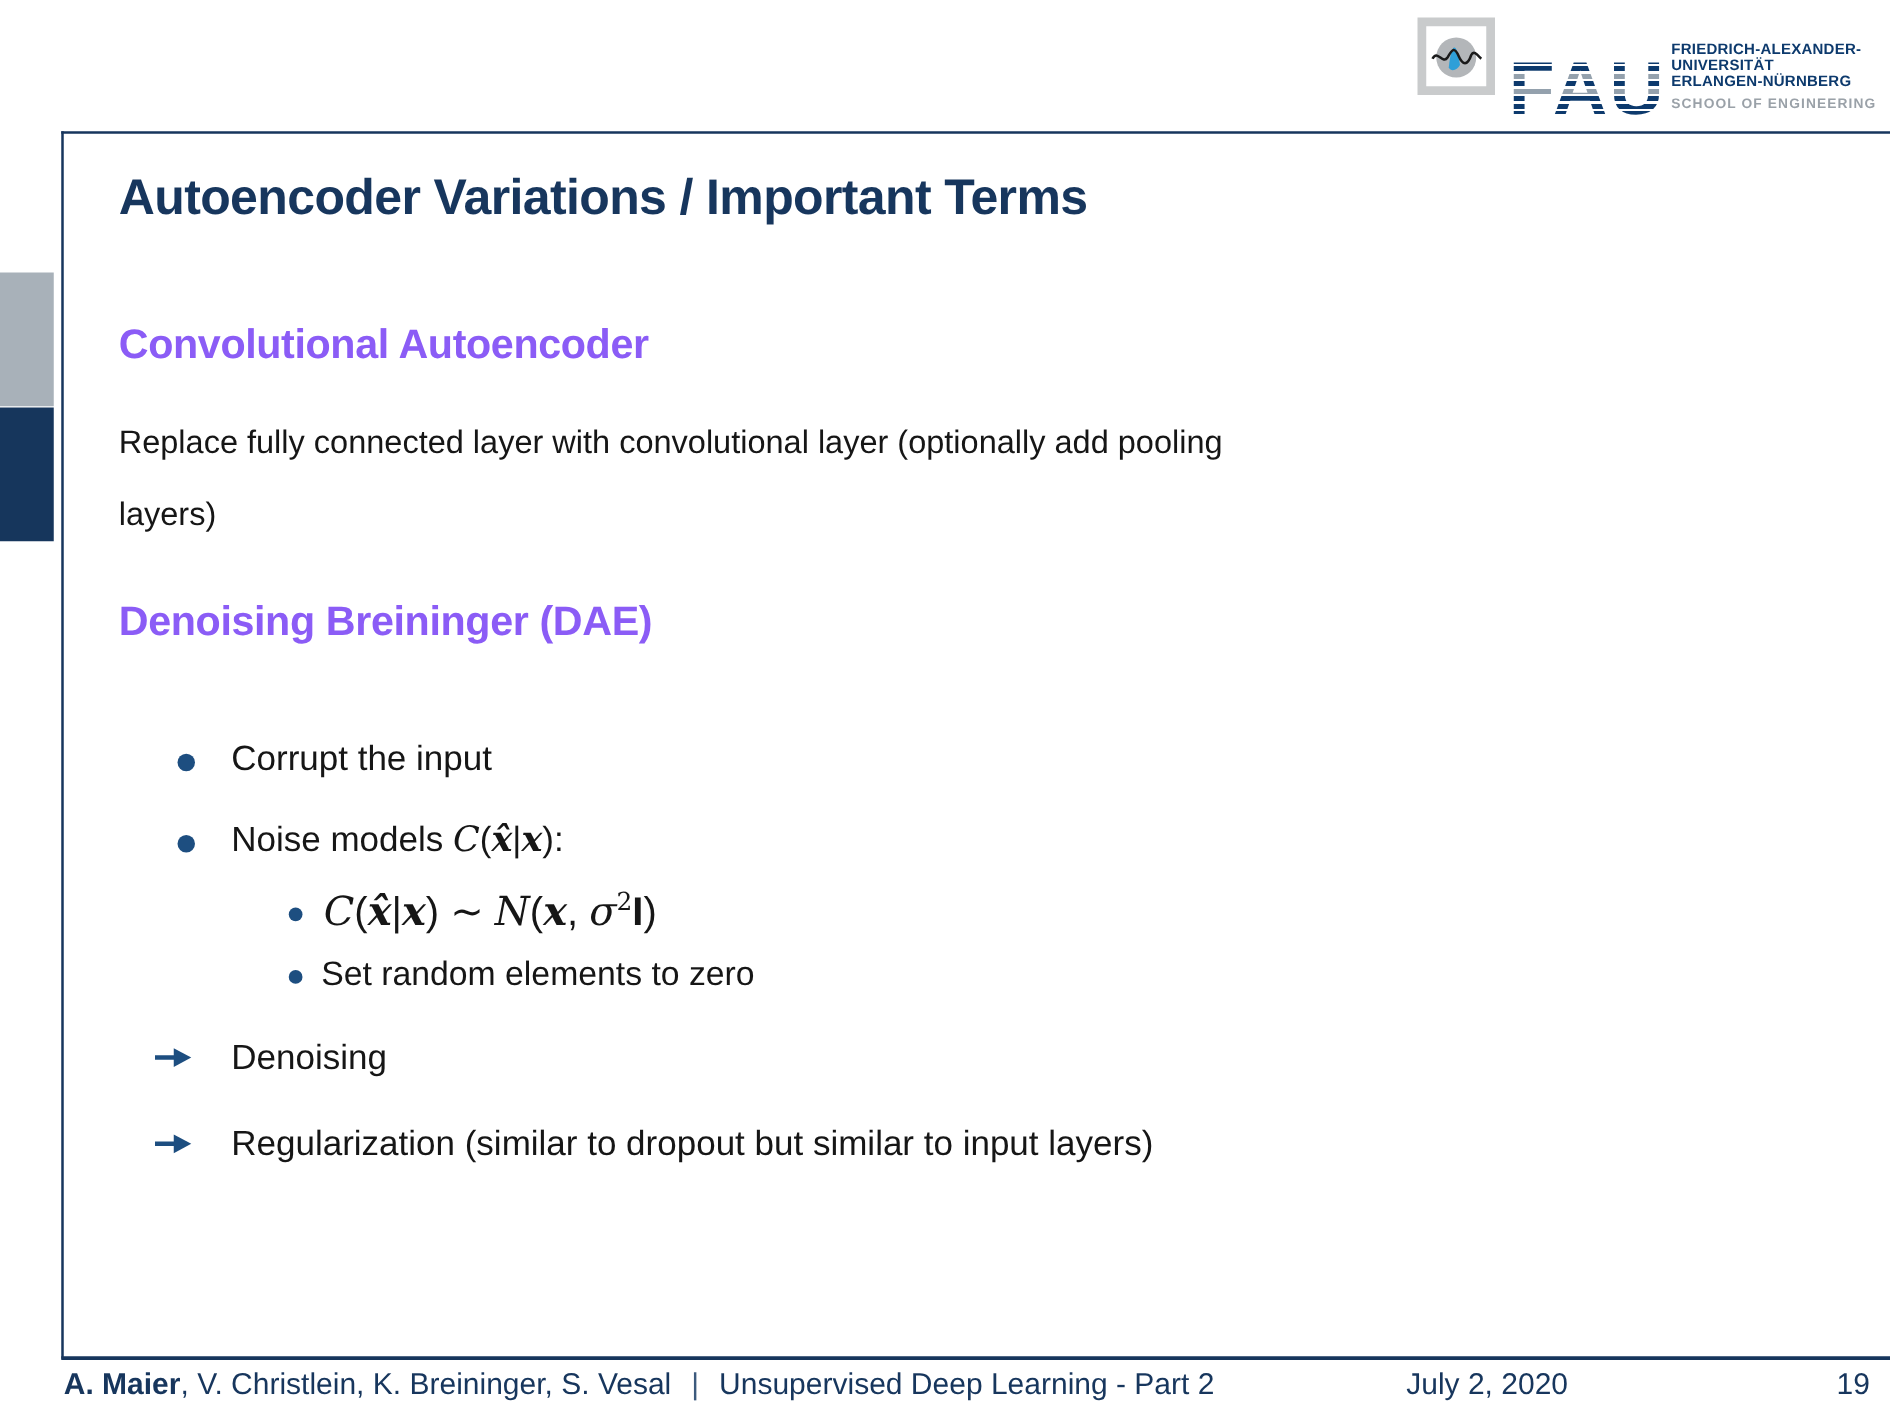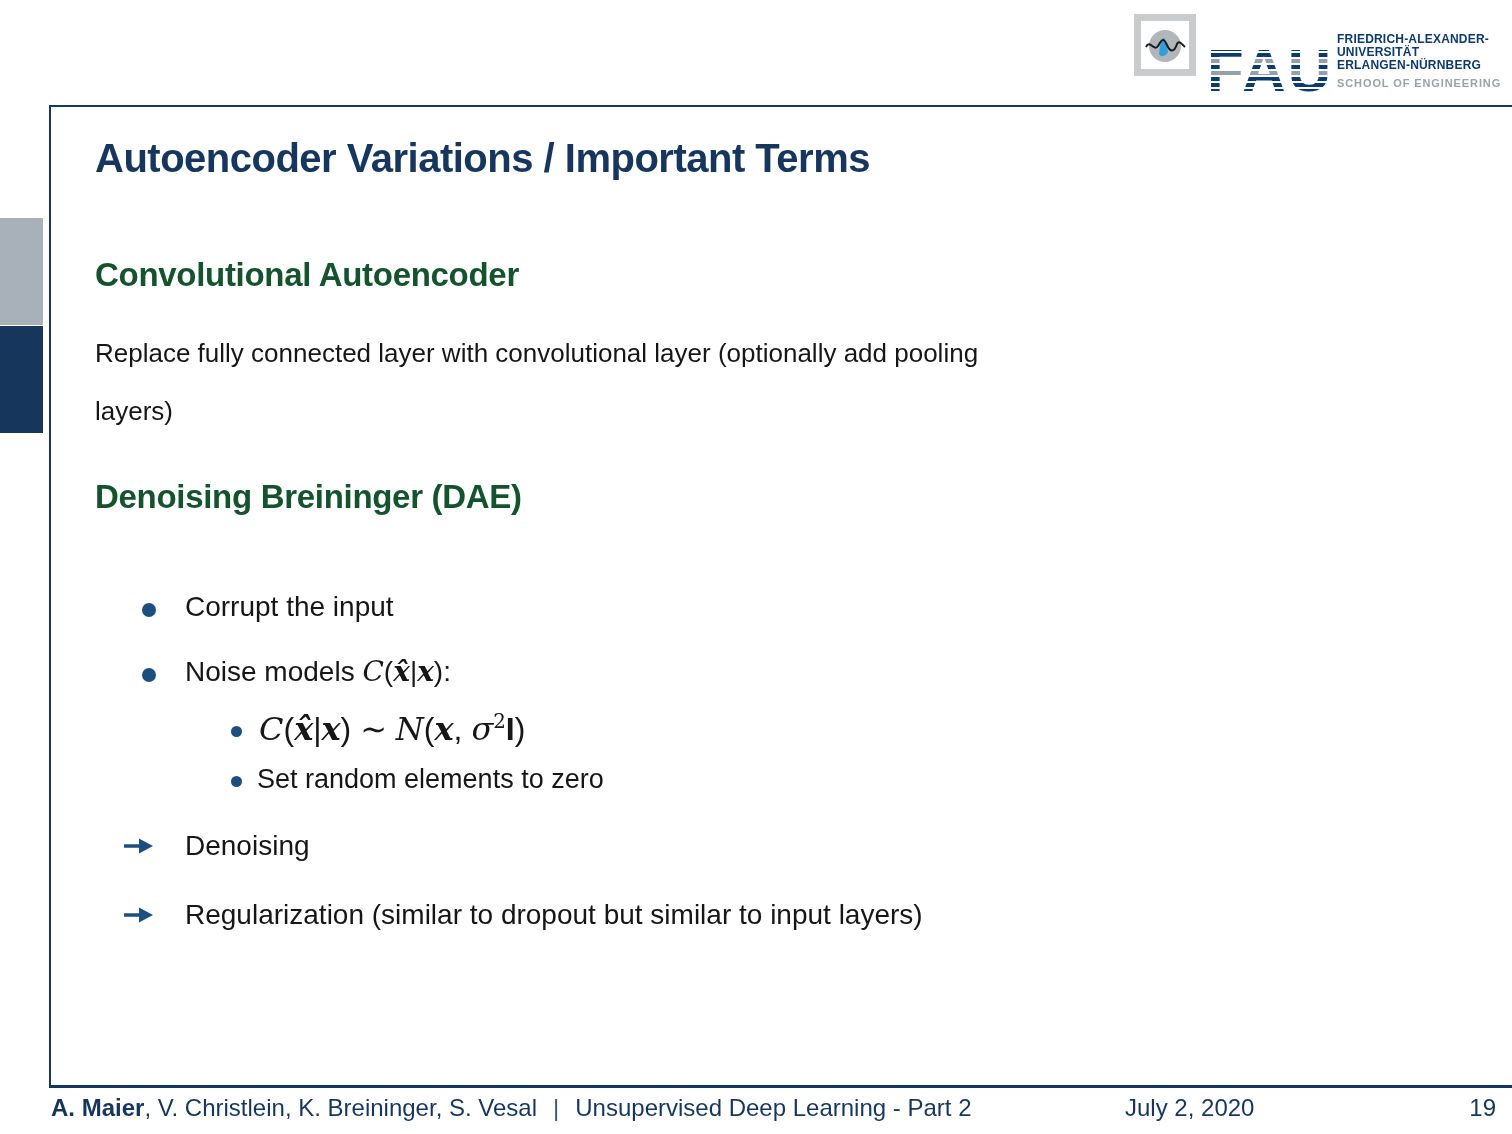--- a/index.html
+++ b/index.html
@@ -29,21 +29,21 @@
   .uni-block{left:1337px;top:33px;color:#0d3a6d;font-size:12px;line-height:13px;font-weight:bold;letter-spacing:0.2px;}
   .school-line{left:1337px;top:77px;color:#9aa1a8;font-size:11px;font-weight:bold;letter-spacing:0.9px;text-align:right;}
   
   .frame-top{left:49px;top:105px;width:1463px;height:2px;background:#17365d;}
   .frame-left{left:49px;top:105px;width:2px;height:982px;background:#17365d;}
   .frame-bottom{left:49px;top:1085px;width:1463px;height:3px;background:#17365d;}
   .tab-gray{left:0;top:218px;width:43px;height:107px;background:#a8b1b9;}
   .tab-navy{left:0;top:326px;width:43px;height:107px;background:#16365c;}
   
   .slide-title{left:95px;top:136px;font-size:40px;font-weight:bold;color:#17365d;letter-spacing:-0.5px;}
-  .sec-heading{font-size:33px;font-weight:bold;color:#14532d;letter-spacing:-0.3px;}
+  .sec-heading{font-size:33px;font-weight:bold;color:#8b5cf6;letter-spacing:-0.3px;}
   .h-conv{left:95px;top:256px;}
   .h-dae{left:95px;top:478px;}
   .body-par{left:95px;top:324px;width:1330px;font-size:26px;line-height:58px;color:#161616;}
   .btxt{font-size:28px;color:#161616;}
   .btxt-small{font-size:27px;color:#161616;}
   .dot{width:14px;height:14px;border-radius:50%;background:#1d4e80;}
   .dot-sm{width:11px;height:11px;border-radius:50%;background:#1d4e80;}
   
   .seg-rm{}
   .seg-it{font-family:"DejaVu Serif",serif;font-style:italic;}

